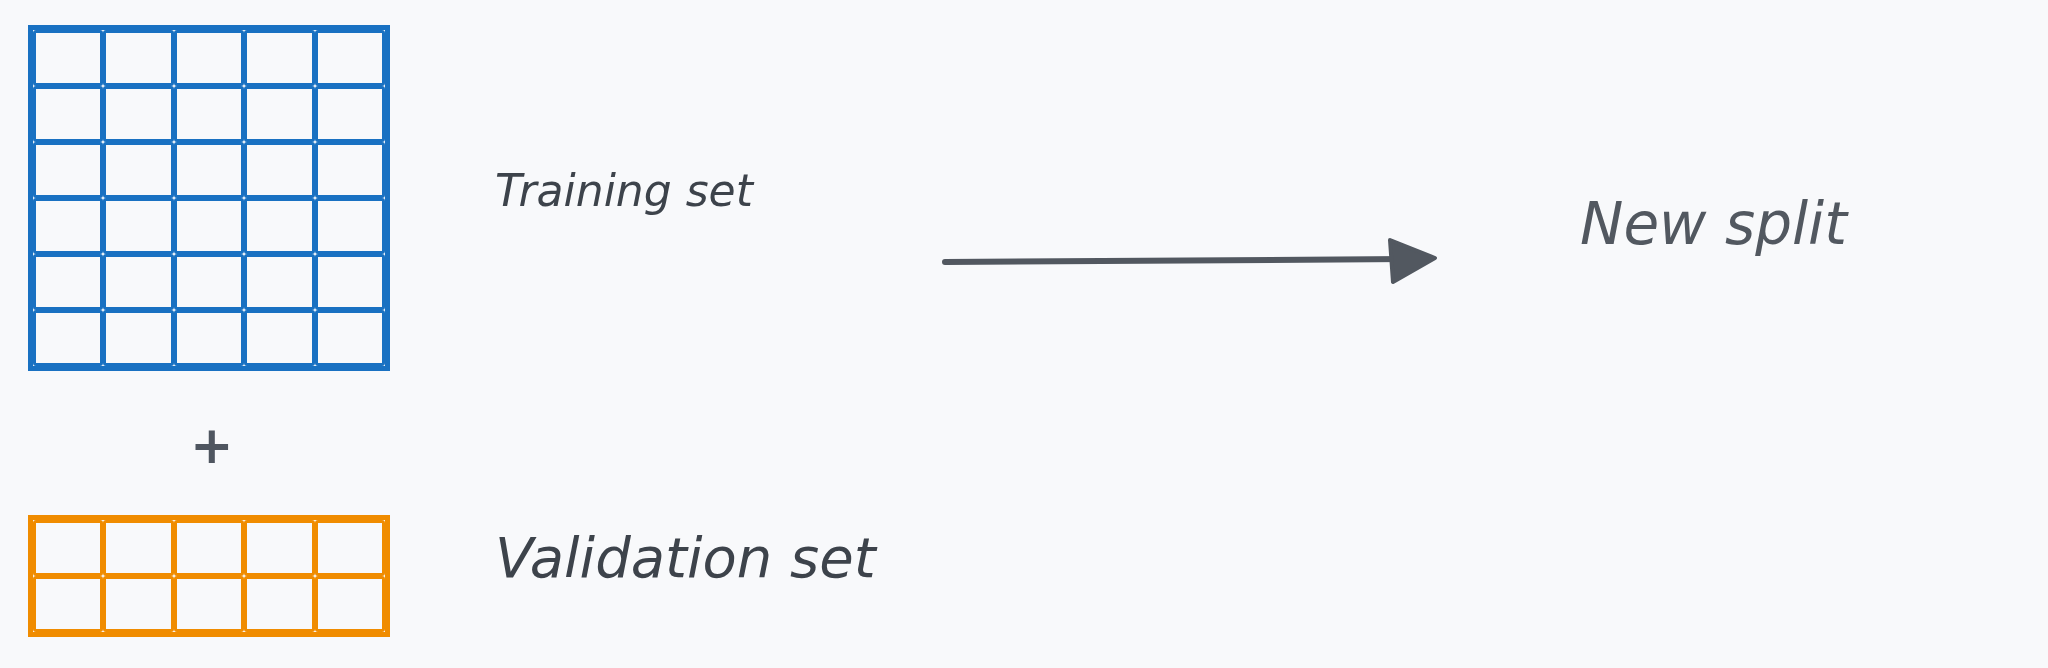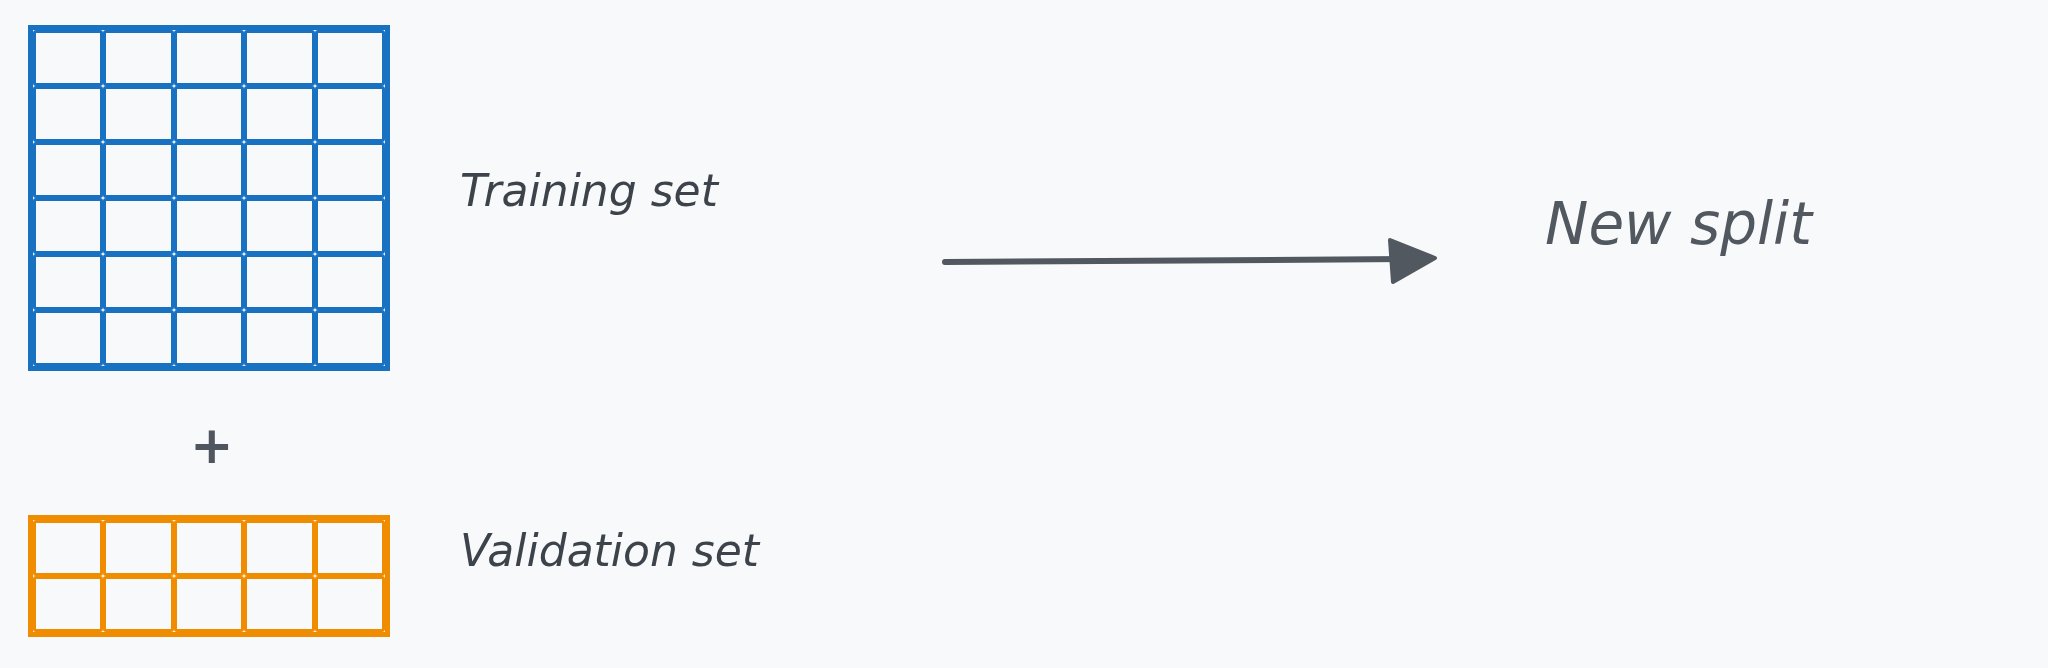--- a/index.html
+++ b/index.html
@@ -8,23 +8,23 @@
   .grid { position:absolute; display:grid; box-sizing:border-box; }
   .grid .cell { box-sizing:border-box; border-radius:3px; }
   #train-grid { left:28px; top:25px; width:362px; height:346px;
                 grid-template-columns:repeat(5,1fr); grid-template-rows:repeat(6,1fr);
                 border:5px solid #1971c2; }
   #train-grid .cell { border:3px solid #1971c2; }
   #val-grid { left:28px; top:515px; width:362px; height:122px;
               grid-template-columns:repeat(5,1fr); grid-template-rows:repeat(2,1fr);
               border:5px solid #f08c00; }
   #val-grid .cell { border:3px solid #f08c00; }
-  .label { position:absolute; white-space:nowrap; color:#3d434b; font-style:italic; }
+  .label { position:absolute; white-space:nowrap; color:#3d434b; font-style:italic;margin-left:35px; }
   #train-label { left:460px; top:165px; font-size:44px; }
-  #val-label { left:460px; top:525px; font-size:44px; }
+  #val-label { left:460px; top:525px; font-size:56px; }
   #result-label { left:1545px; top:190px; font-size:58px; color:#525860; }
   #plus { position:absolute; left:190px; top:415px; font-size:52px; font-weight:bold; color:#4f5660; }
   #arrow { position:absolute; left:935px; top:238px; }
 </style>
 </head>
 <body>
 
 <div class="grid" id="train-grid">
     <div class="cell"></div>
     <div class="cell"></div>

